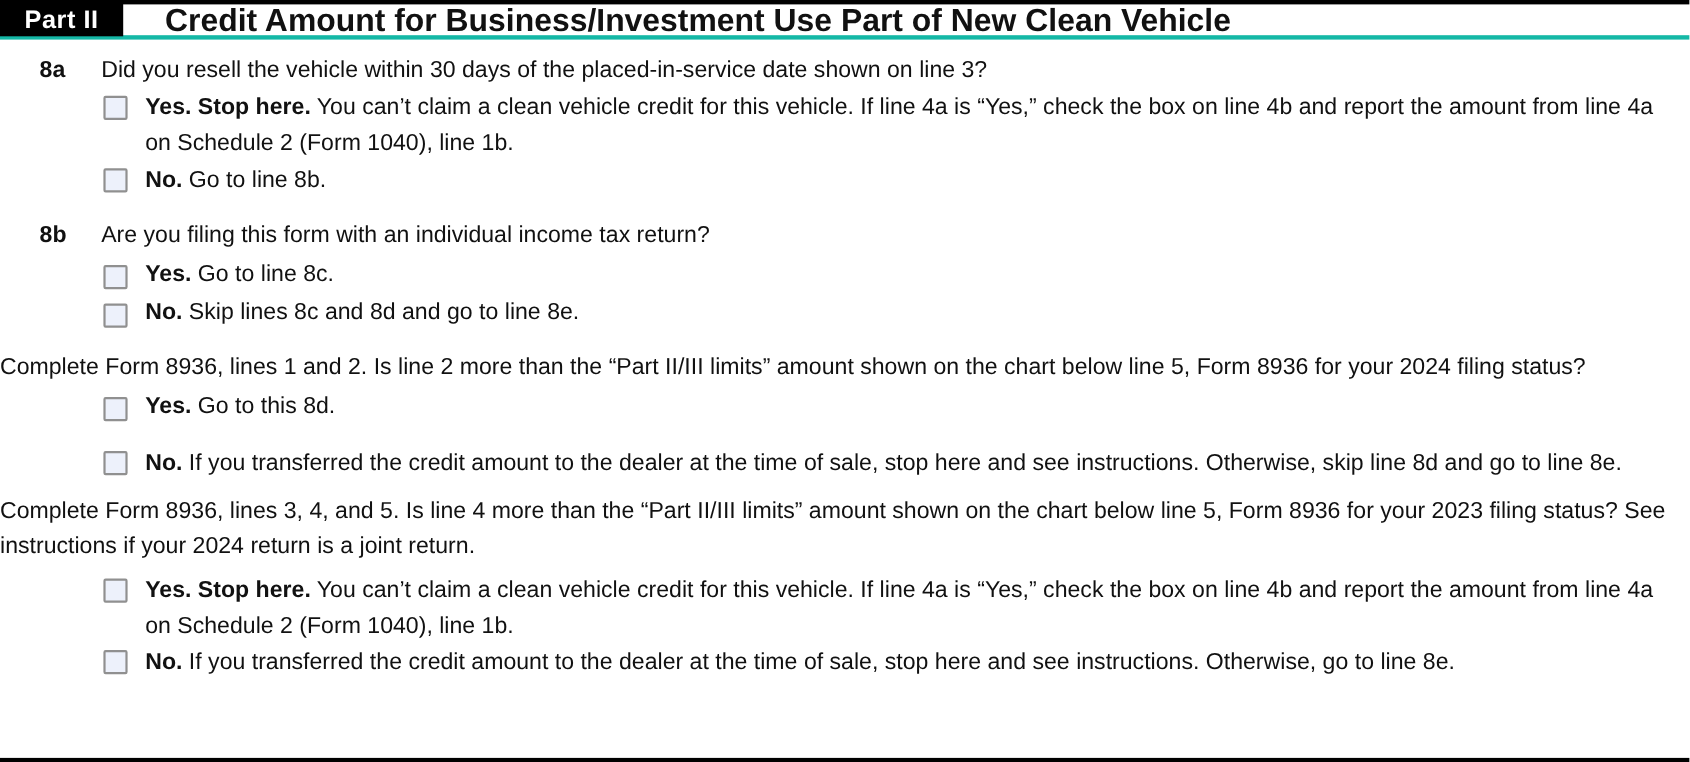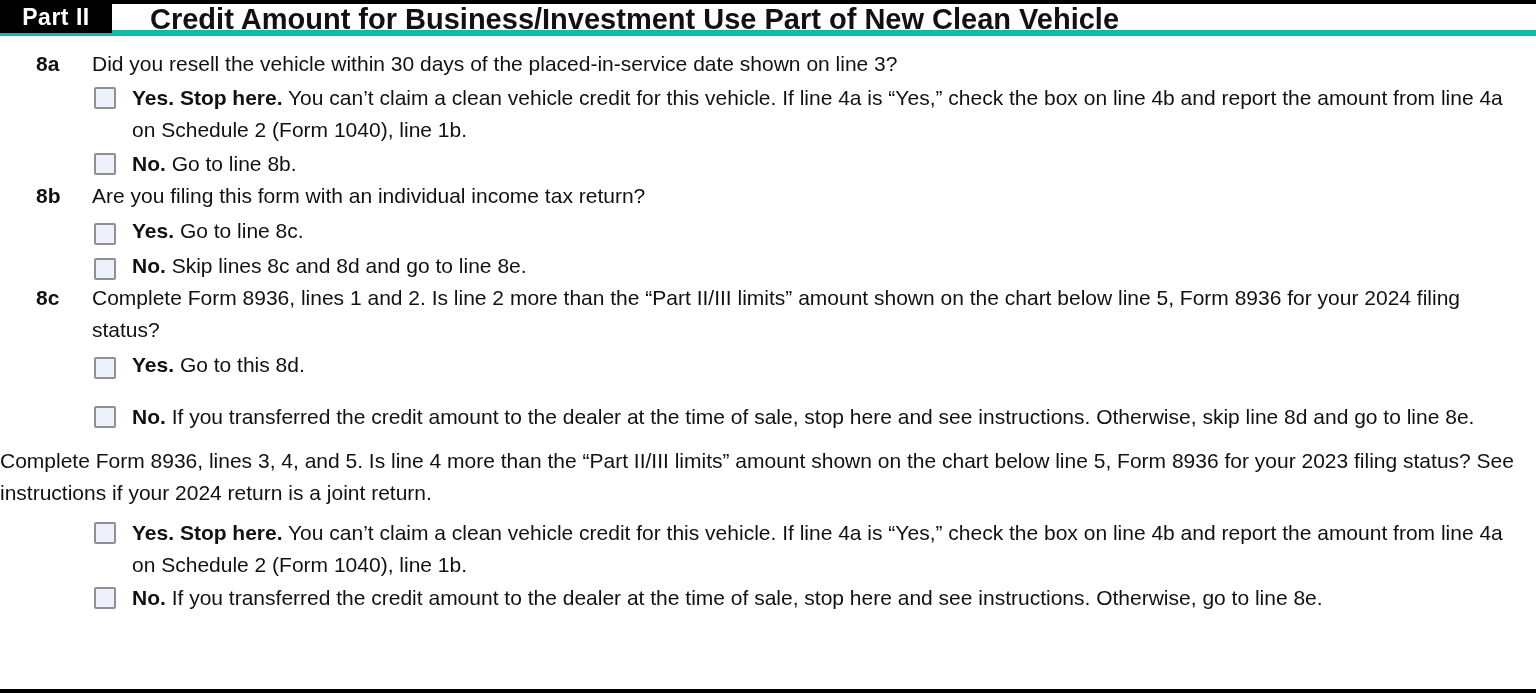--- a/index.html
+++ b/index.html
@@ -16,21 +16,21 @@
     font-size: 21px;
     line-height: 32px;
     color: #111111;
   }
 
   
   .part-header {
     position: relative;
     height: 36px;
     box-sizing: border-box;
-    border-bottom: 6px solid #14b8a6;
+    border-bottom: 4px solid #14b8a6;
     background: #ffffff;
   }
   .part-header .top-rule {
     position: absolute;
     top: 0; left: 0; right: 0;
     height: 4px;
     background: #000000;
   }
   .part-label {
     position: absolute;
@@ -53,20 +53,21 @@
     display: flex;
     align-items: center;
     font-weight: bold;
     font-size: 29px;
     white-space: nowrap;
   }
 
   
   .question {
     display: flex;
+    margin-top: 18px;
   }
   .question.first { margin-top: 12px; }
   .question.q-8d  { margin-top: 12px; }
   .q-num {
     flex: none;
     width: 92px;
     padding-left: 36px;
     box-sizing: border-box;
     font-weight: bold;
   }
@@ -138,21 +139,20 @@
 <div class="option gap-sm">
   <div class="checkbox"></div>
   <div class="option-text"><span class="bold">Yes.</span><span> Go to line 8c.</span></div>
 </div>
 <div class="option gap-sm">
   <div class="checkbox"></div>
   <div class="option-text"><span class="bold">No.</span><span> Skip lines 8c and 8d and go to line 8e.</span></div>
 </div>
 
 <div class="question">
-  <div class="q-num">8c</div>
   <div class="q-text">Complete Form 8936, lines 1 and 2. Is line 2 more than the “Part II/III limits” amount shown on the chart below line 5, Form 8936 for your 2024 filing status?</div>
 </div>
 <div class="option gap-sm">
   <div class="checkbox"></div>
   <div class="option-text"><span class="bold">Yes.</span><span> Go to this 8d.</span></div>
 </div>
 <div class="option gap-lg">
   <div class="checkbox"></div>
   <div class="option-text"><span class="bold">No.</span><span> If you transferred the credit amount to the dealer at the time of sale, stop here and see instructions. Otherwise, skip line 8d and go to line 8e.</span></div>
 </div>

